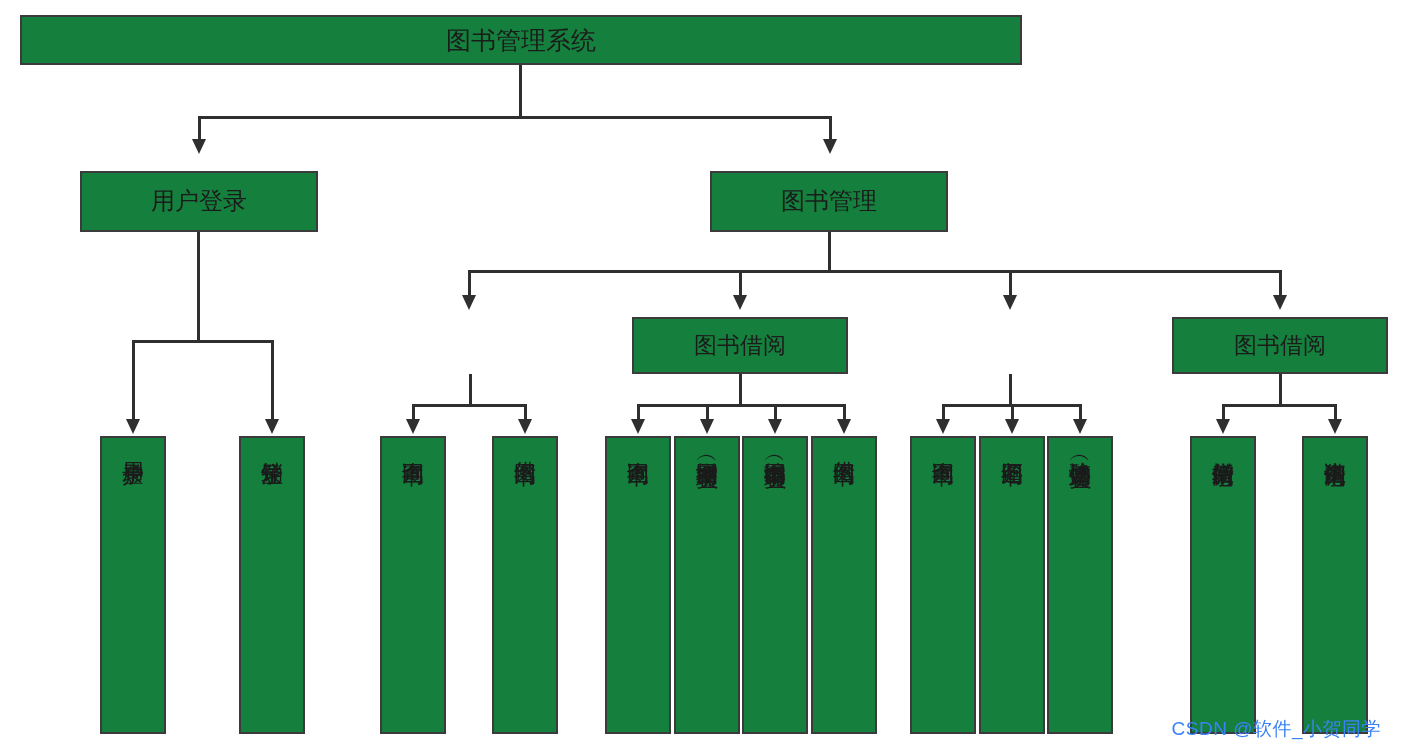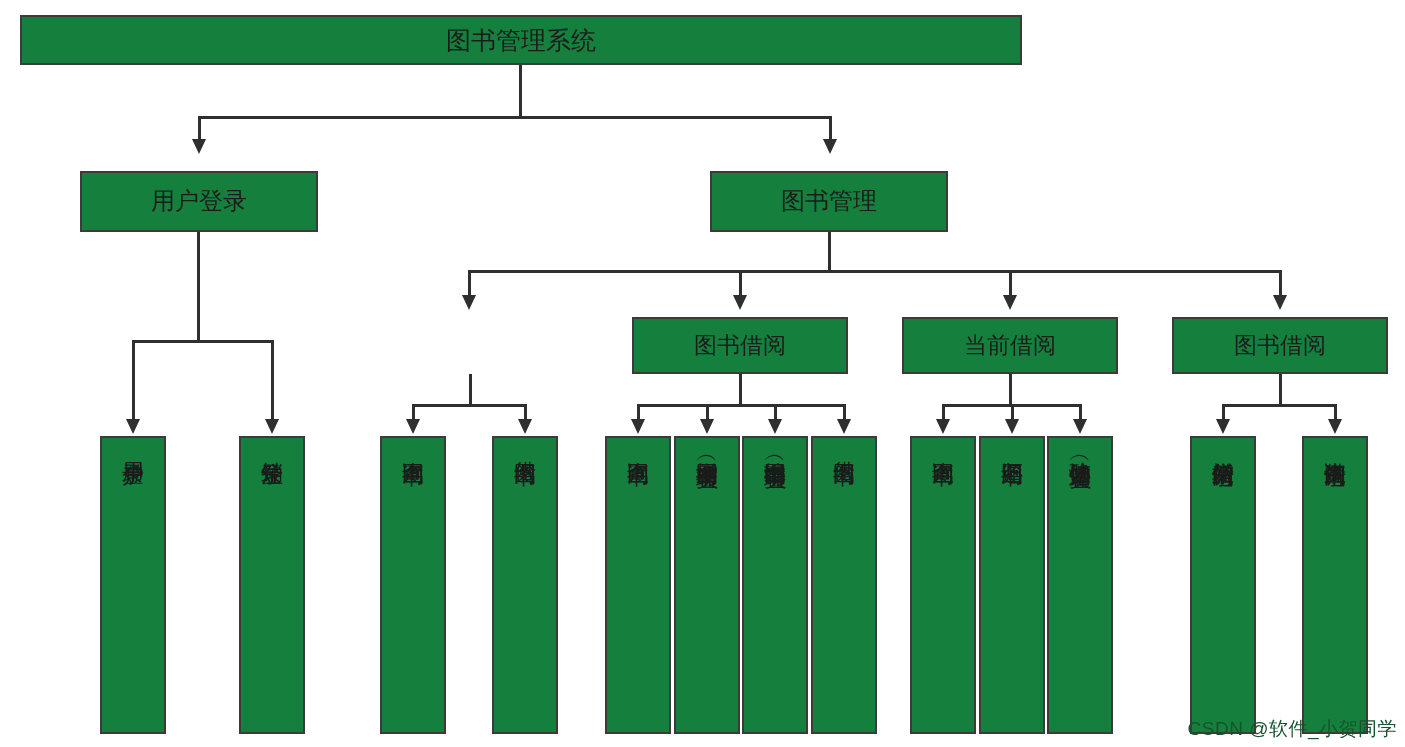--- a/index.html
+++ b/index.html
@@ -70,24 +70,24 @@
     height: 0;
     border-left: 7px solid transparent;
     border-right: 7px solid transparent;
     border-top: 15px solid #2f2f2f;
     z-index: 2;
   }
 
   
   #watermark {
     position: absolute;
-    right: 8px;
+    right: 24px;
     bottom: 5px;
     font-size: 19px;
-    color: #14532d;
+    color: #3b82f6;
     letter-spacing: 0.5px;
     z-index: 9;
     white-space: nowrap;
   }
 </style>
 </head>
 <body>
 
 <div id="canvas">
 
@@ -126,23 +126,20 @@
   <div class="ln v" style="left:739px; top:270px; height:26px;"></div>
   <div class="arrow" style="left:733px; top:295px;"></div>
   <div class="ln v" style="left:1009px; top:270px; height:26px;"></div>
   <div class="arrow" style="left:1003px; top:295px;"></div>
   <div class="ln v" style="left:1279px; top:270px; height:26px;"></div>
   <div class="arrow" style="left:1273px; top:295px;"></div>
 
   <div class="node lvl3" style="left:632px; top:317px; width:216px; height:57px;">
     <span class="label">图书借阅</span>
   </div>
-  <div class="node lvl3" style="left:902px; top:317px; width:216px; height:57px;">
-    <span class="label">当前借阅</span>
-  </div>
   <div class="node lvl3" style="left:1172px; top:317px; width:216px; height:57px;">
     <span class="label">图书借阅</span>
   </div>
 
   <div class="ln v" style="left:469px; top:374px; height:32px;"></div>
   <div class="ln h" style="left:412px; top:404px; width:115px;"></div>
   <div class="ln v" style="left:412px; top:404px; height:16px;"></div>
   <div class="arrow" style="left:406px; top:419px;"></div>
   <div class="ln v" style="left:524px; top:404px; height:16px;"></div>
   <div class="arrow" style="left:518px; top:419px;"></div>

